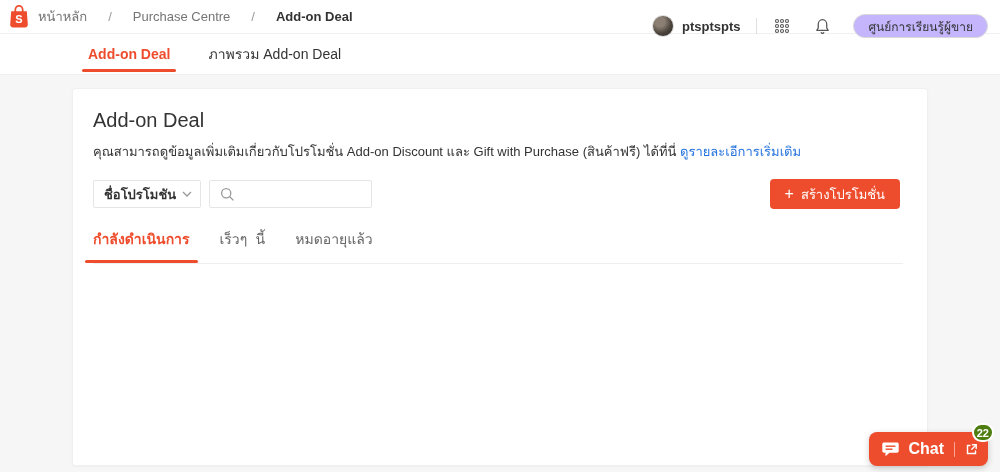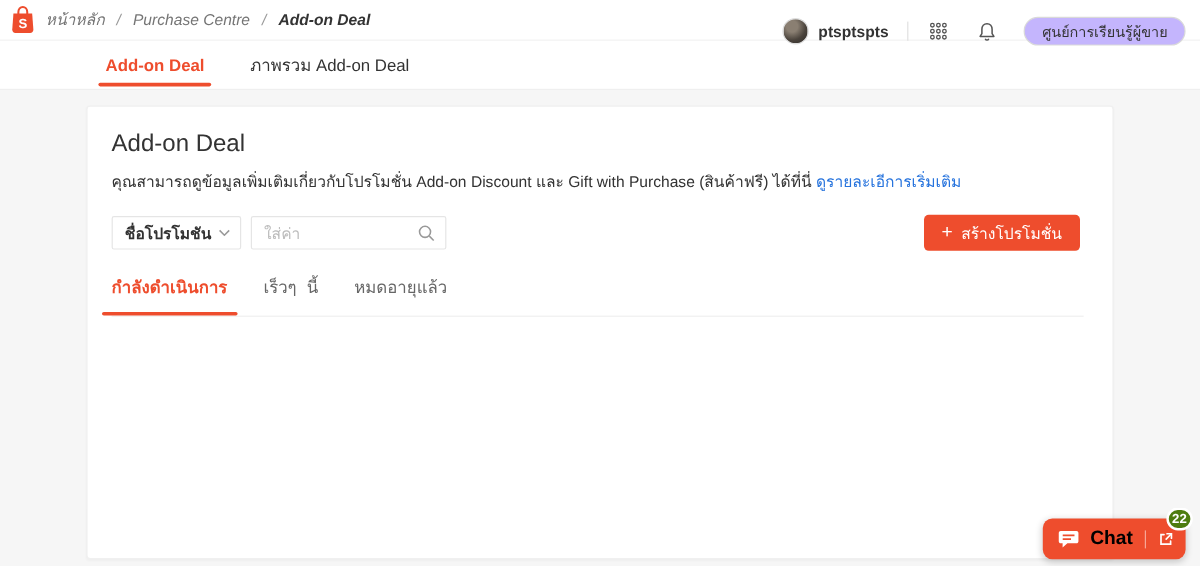--- a/index.html
+++ b/index.html
@@ -7,21 +7,21 @@
     width: 1000px; height: 472px; overflow: hidden;
     font-family: "Liberation Sans", "DejaVu Sans", sans-serif;
     background: #f6f6f6;
   }
   
   .top-header {
     height: 34px; background: #fff; border-bottom: 1px solid #f0f0f0;
     display: flex; align-items: center; padding: 0 12px 0 8px;
   }
   .logo { width: 22px; height: 26px; flex: 0 0 auto; cursor: pointer; }
-  .breadcrumb { margin-left: 8px; font-size: 13px; color: #757575; display: flex; align-items: center; gap: 10px; font-style: italic; }
+  .breadcrumb { margin-left: 8px; font-size: 13px; color: #757575; display: flex; align-items: center; gap: 21px; }
   .breadcrumb .crumb { cursor: pointer; }
   .breadcrumb .sep { color: #9a9a9a; }
   .breadcrumb .crumb.current { color: #333; font-weight: 700; cursor: default; }
   .header-right { margin-left: auto; display: flex; align-items: center; margin-top: 19px; }
   .avatar {
     width: 22px; height: 22px; border-radius: 50%;
     background: radial-gradient(circle at 35% 30%, #8a7f72 0 25%, #4a433c 60%, #2e2a26 100%);
     border: 1px solid #ddd;
   }
   .username { margin-left: 8px; font-size: 13px; color: #333; font-weight: 600; cursor: pointer; }
@@ -91,21 +91,21 @@
   
   .empty-state { margin-top: 54px; text-align: center; }
   .empty-text { margin-top: 12px; font-size: 12px; color: #999; }
   
   .chat-widget { position: fixed; right: 12px; bottom: 6px; }
   .chat-btn {
     position: relative; height: 34px; background: #ee4d2d; border: none; border-radius: 8px;
     display: flex; align-items: center; padding: 0 10px 0 12px; gap: 8px; cursor: pointer;
     box-shadow: 0 2px 6px rgba(0,0,0,0.2); font-family: inherit;
   }
-  .chat-label { color: #000000; font-size: 16px; font-weight: 700; }
+  .chat-label { color: #ffffff; font-size: 16px; font-weight: 700; }
   .chat-div { width: 1px; height: 15px; background: rgba(255,255,255,0.5); margin: 0 2px; }
   .chat-badge {
     position: absolute; top: -9px; right: -6px; min-width: 19px; height: 19px;
     background: #4d7c0f; border: 2px solid #fff; border-radius: 10px;
     color: #fff; font-size: 11px; font-weight: 700;
     display: flex; align-items: center; justify-content: center; padding: 0 3px;
   }
 </style>
 </head>
 <body>
@@ -166,21 +166,20 @@
     </p>
 
     <div class="filter-row">
       <div class="select-box">
         <span>ชื่อโปรโมชัน</span>
         <svg width="10" height="6" viewBox="0 0 10 6">
           <polyline points="1,1 5,5 9,1" fill="none" stroke="#999" stroke-width="1.3"></polyline>
         </svg>
       </div>
       <div class="search-box">
-        <input type="text" placeholder="ใส่ค่า" style="">
         <svg width="15" height="15" viewBox="0 0 15 15">
           <circle cx="6.2" cy="6.2" r="4.6" fill="none" stroke="#999" stroke-width="1.3"></circle>
           <line x1="9.8" y1="9.8" x2="13.4" y2="13.4" stroke="#999" stroke-width="1.3"></line>
         </svg>
       </div>
       <button class="create-btn">
         <span class="plus">+</span>
         <span>สร้างโปรโมชั่น</span>
       </button>
     </div>

